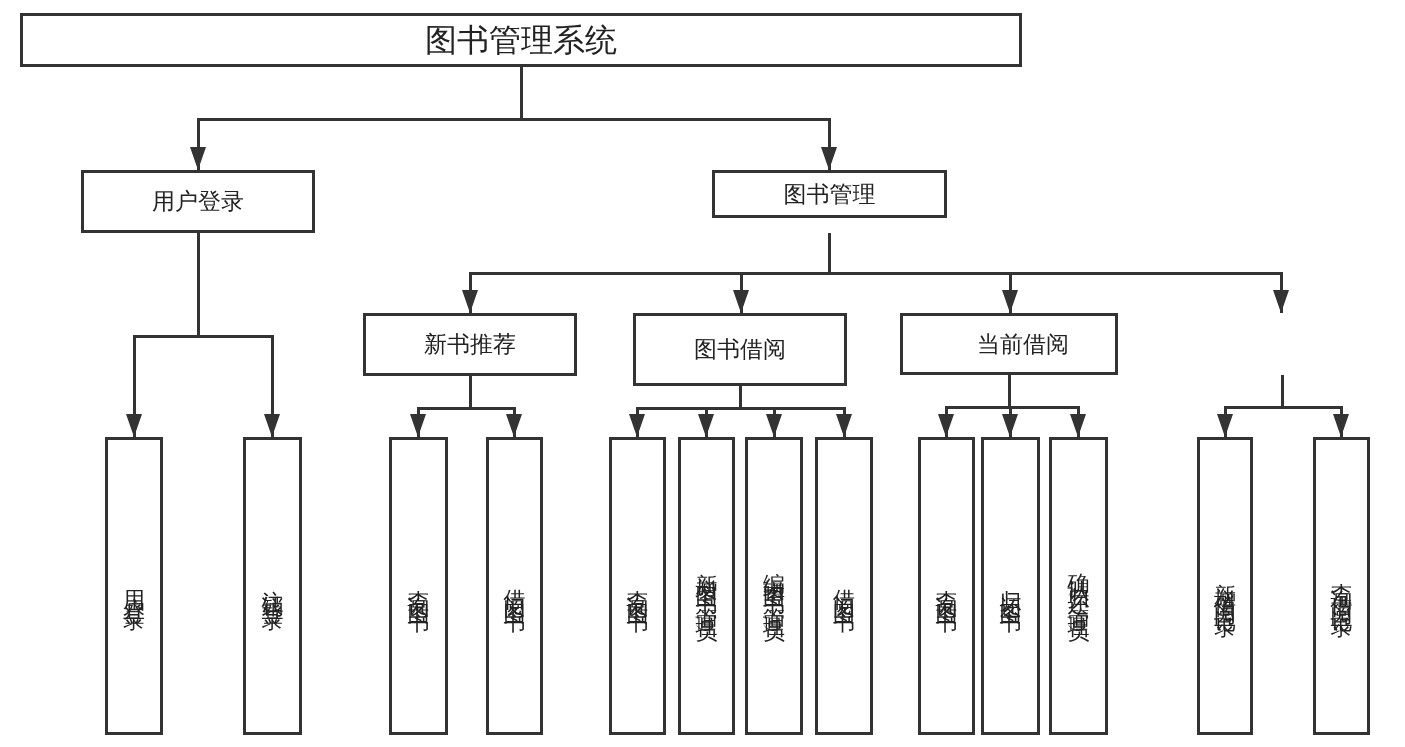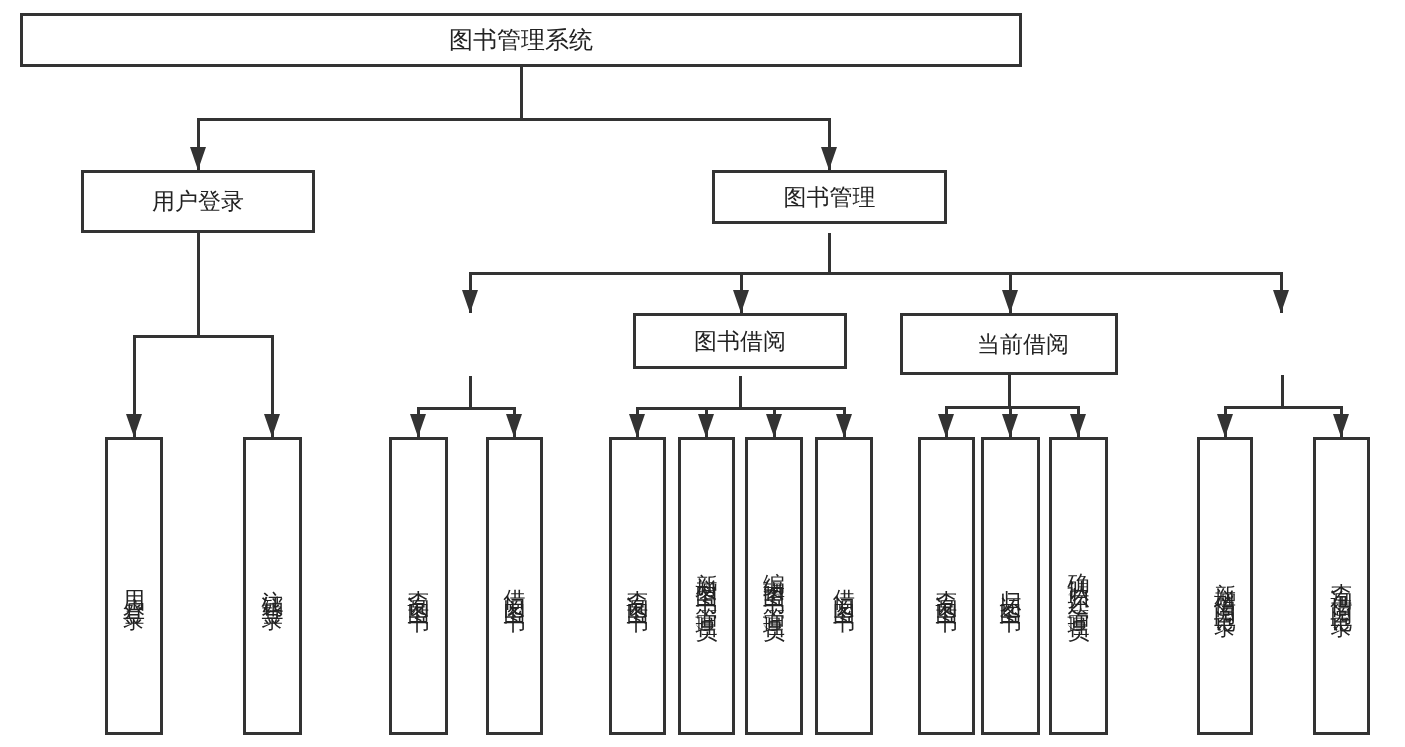--- a/index.html
+++ b/index.html
@@ -22,21 +22,21 @@
     border:3px solid var(--line);
     background:#ffffff;
     display:flex;
     align-items:center;
     justify-content:center;
     color:var(--text);
     font-size:23px;
     line-height:1;
     white-space:nowrap;
   }
-  .node.root-node{font-size:24px;}
+  .node.root-node{font-size:32px;}
   .node .lbl{display:block;}
   .node.vertical .lbl{
     writing-mode:vertical-rl;
     text-orientation:mixed;
     letter-spacing:7px;
     font-size:22px;
     white-space:normal;
     max-height:284px;
   }
   .cline{position:absolute;background:var(--line);}
@@ -111,24 +111,27 @@
     <div class="cline" style="left: 1223.5px; top: 406px; width: 3px; height: 31px;"></div>
     <div class="carrow" style="left: 1216.5px; top: 414px;"></div>
     <div class="cline" style="left: 1339.5px; top: 406px; width: 3px; height: 31px;"></div>
     <div class="carrow" style="left: 1332.5px; top: 414px;"></div>
     <div class="node root-node" style="left: 20px; top: 13px; width: 1002px; height: 54px;">
       <span class="lbl">图书管理系统</span>
     </div>
     <div class="node" style="left: 81px; top: 170px; width: 234px; height: 63px;">
       <span class="lbl">用户登录</span>
     </div>
-    <div class="node" style="left: 712px; top: 170px; width: 235px; height: 54px;">
+    <div class="node" style="left: 712px; top: 170px; width: 235px; height: 48px;">
       <span class="lbl">图书管理</span>
     </div>
-    <div class="node" style="left: 633px; top: 313px; width: 214px; height: 56px; align-items: center;">
+    <div class="node" style="left: 363px; top: 313px; width: 214px; height: 63px;">
+      <span class="lbl">新书推荐</span>
+    </div>
+    <div class="node" style="left: 633px; top: 313px; width: 214px; height: 73px; align-items: center;">
       <span class="lbl">图书借阅</span>
     </div>
     <div class="node" style="left: 900px; top: 313px; width: 218px; height: 62px; padding-left: 28px;">
       <span class="lbl">当前借阅</span>
     </div>
     <div class="node vertical" style="left: 105px; top: 437px; width: 58px; height: 298px;">
       <span class="lbl">用户登录</span>
     </div>
     <div class="node vertical" style="left: 243px; top: 437px; width: 59px; height: 298px;">
       <span class="lbl">注销登录</span>

